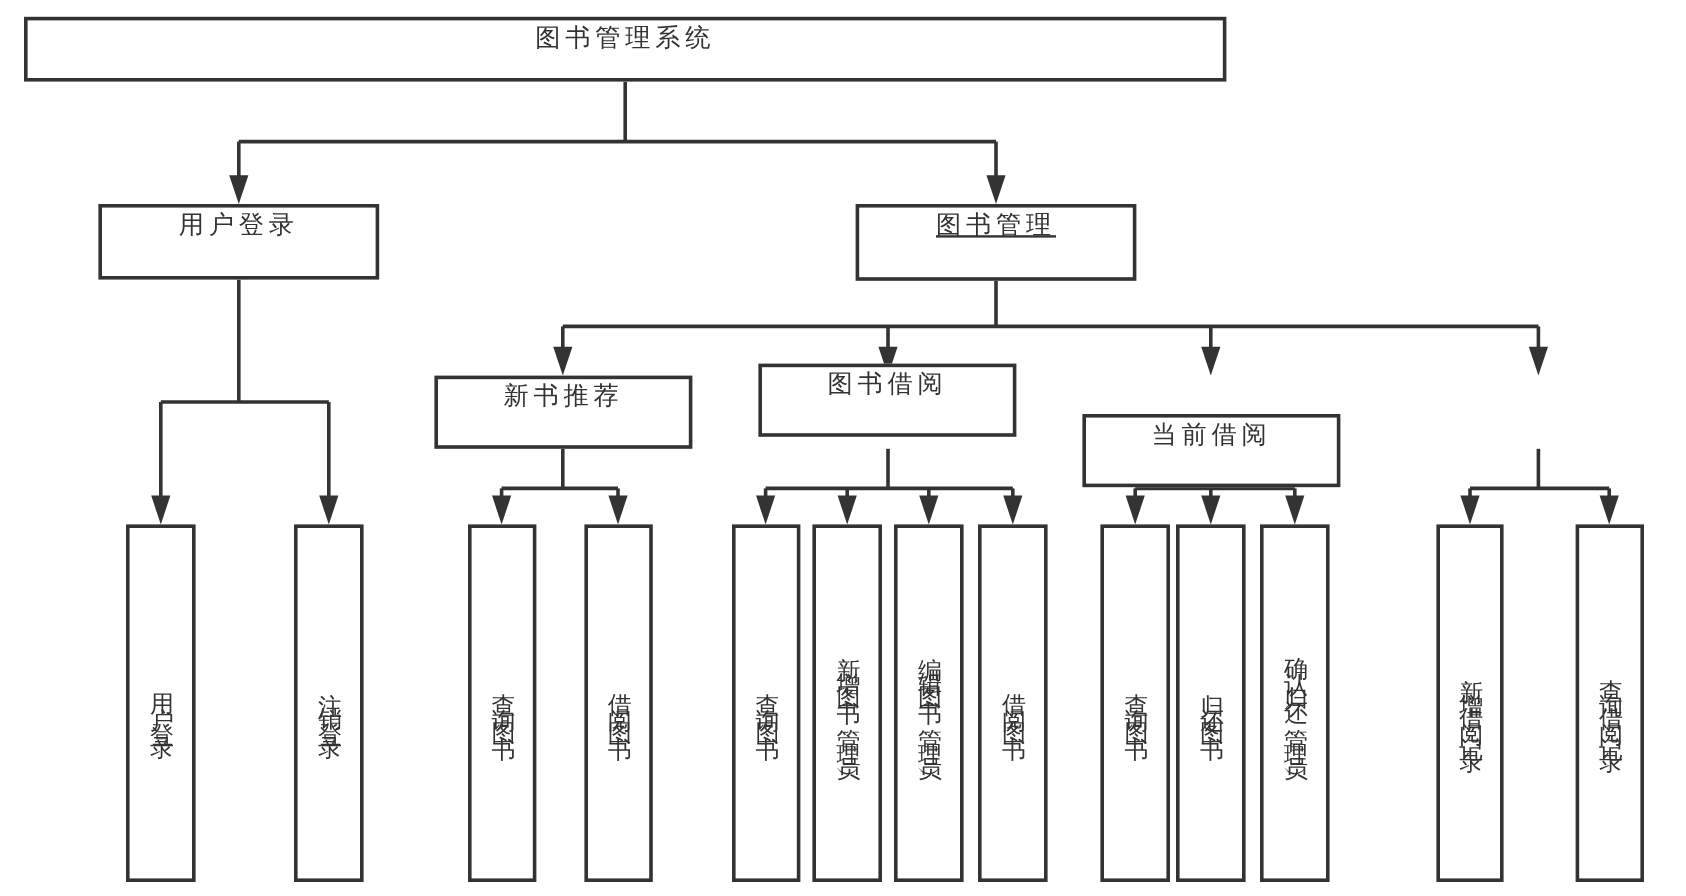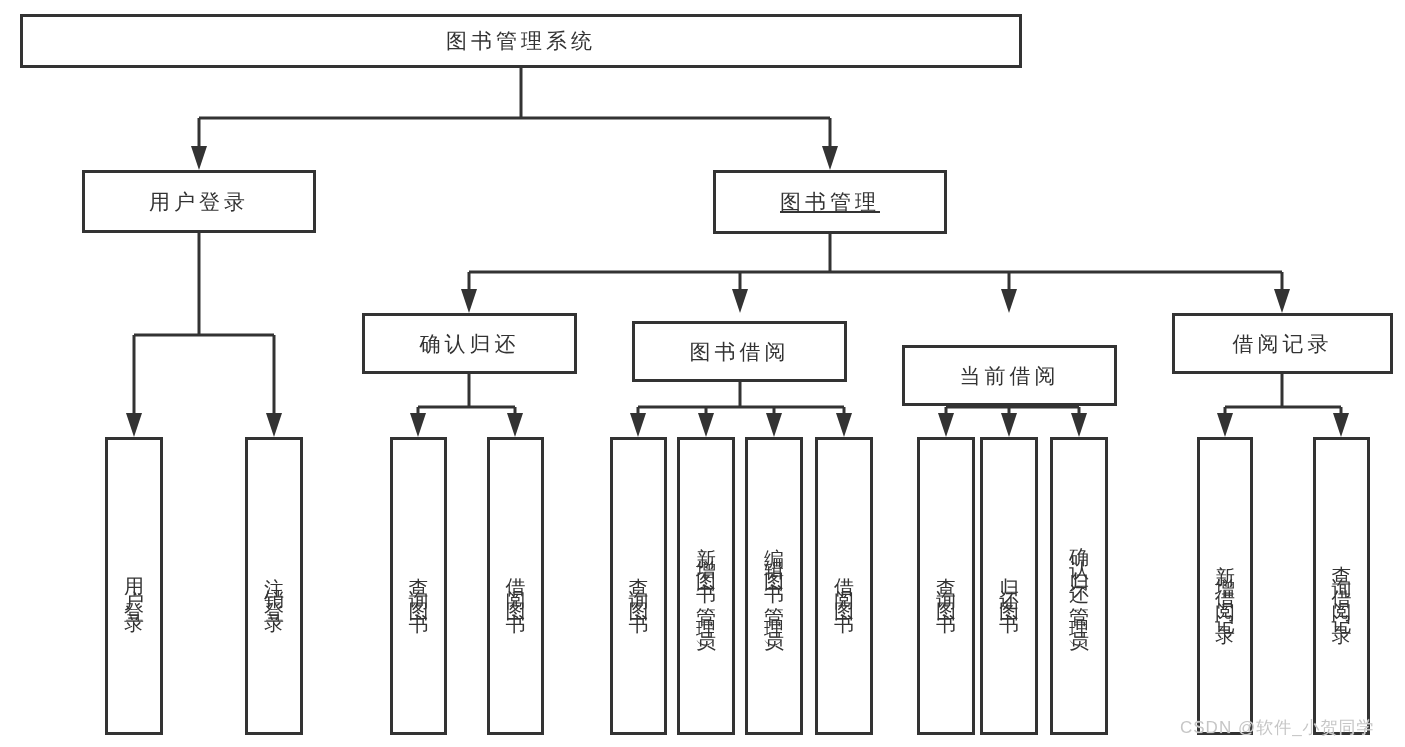--- a/index.html
+++ b/index.html
@@ -11,21 +11,21 @@
   .canvas{
     position:relative; width:1405px; height:747px;
     background:var(--background); overflow:hidden;
   }
   .edges-svg{position:absolute; left:0; top:0;}
   #edges{stroke:var(--line); stroke-width:3; fill:none;}
   #arrows{fill:var(--line); stroke:none;}
   .node{
     position:absolute; box-sizing:border-box;
     background:var(--box-fill); border:3px solid var(--box-border);
-    color:var(--text); display:flex; align-items:center; justify-content:center;
+    color:var(--text); display:flex; justify-content:center;
     text-align:center;
   }
   .node.h{font-size:21px; letter-spacing:4px;}
   .node.v span{
     writing-mode:vertical-rl; text-orientation:mixed;
     font-size:20px; letter-spacing:12px; line-height:1.15;
   }
   .watermark{
     position:absolute; left:1180px; top:716px; width:225px;
     color:var(--watermark); font-size:17px; letter-spacing:1px;
@@ -108,30 +108,27 @@
   </div>
 
   <div class="node h" style="left:82px; top:170px; width:234px; height:63px;">
     <span>用户登录</span>
   </div>
   <div class="node h" style="left:713px; top:170px; width:234px; height:64px;text-decoration:underline;">
     <span>图书管理</span>
   </div>
 
   <div class="node h" style="left:362px; top:313px; width:215px; height:61px;">
-    <span>确认归还</span>
+    <span>新书推荐</span>
   </div>
-  <div class="node h" style="left:632px; top:321px; width:215px; height:61px;">
+  <div class="node h" style="left:632px; top:303px; width:215px; height:61px;">
     <span>图书借阅</span>
   </div>
   <div class="node h" style="left:902px; top:313px; width:215px; height:61px;margin-top:32px;">
     <span>当前借阅</span>
-  </div>
-  <div class="node h" style="left:1172px; top:313px; width:221px; height:61px;">
-    <span>借阅记录</span>
   </div>
 
   <div class="node v" style="left:105px; top:437px; width:58px; height:298px;">
     <span>用户登录</span>
   </div>
   <div class="node v" style="left:245px; top:437px; width:58px; height:298px;">
     <span>注销登录</span>
   </div>
 
   <div class="node v" style="left:390px; top:437px; width:57px; height:298px;">
@@ -164,15 +161,14 @@
     <span>确认归还（管理员）</span>
   </div>
 
   <div class="node v" style="left:1197px; top:437px; width:56px; height:298px;">
     <span>新增借阅记录</span>
   </div>
   <div class="node v" style="left:1313px; top:437px; width:57px; height:298px;">
     <span>查询借阅记录</span>
   </div>
 
-  <div class="watermark">CSDN @软件_小贺同学</div>
 
 </div>
 
 </body></html>

